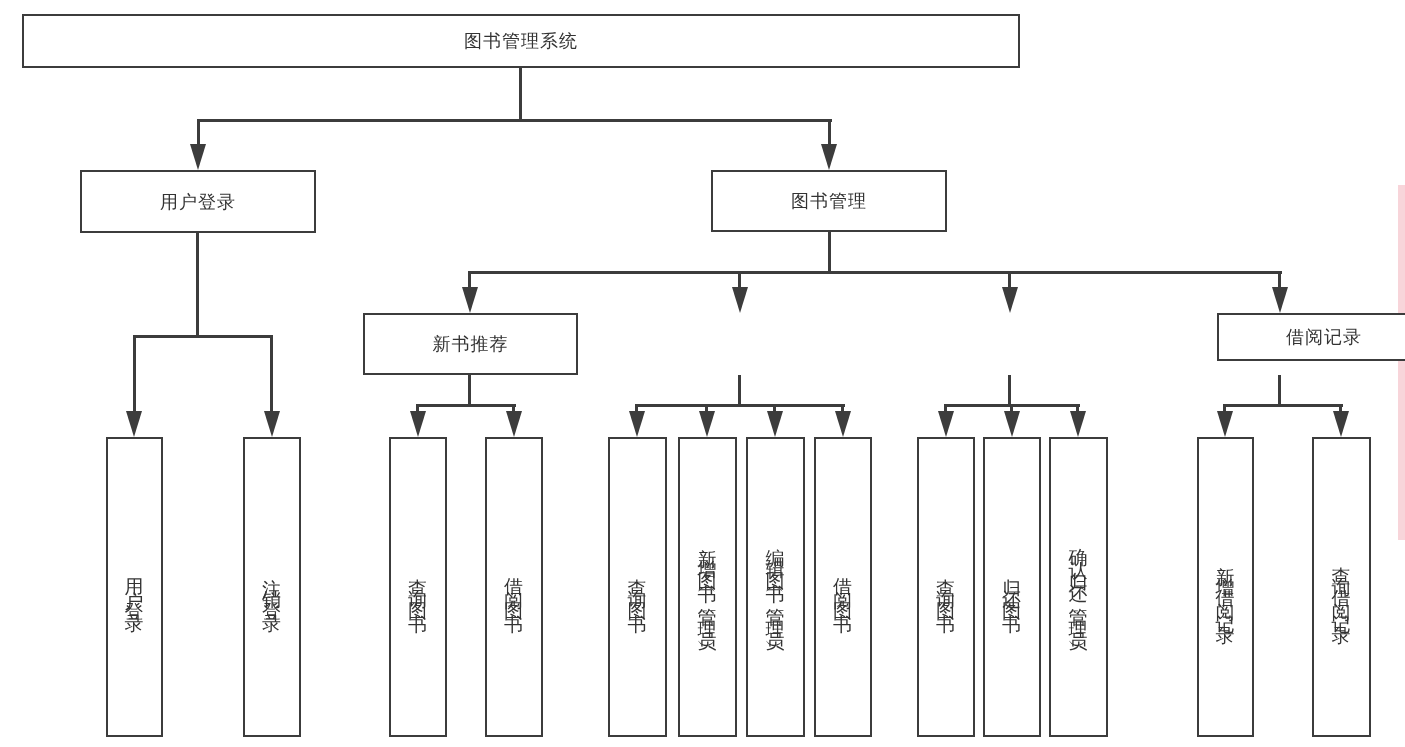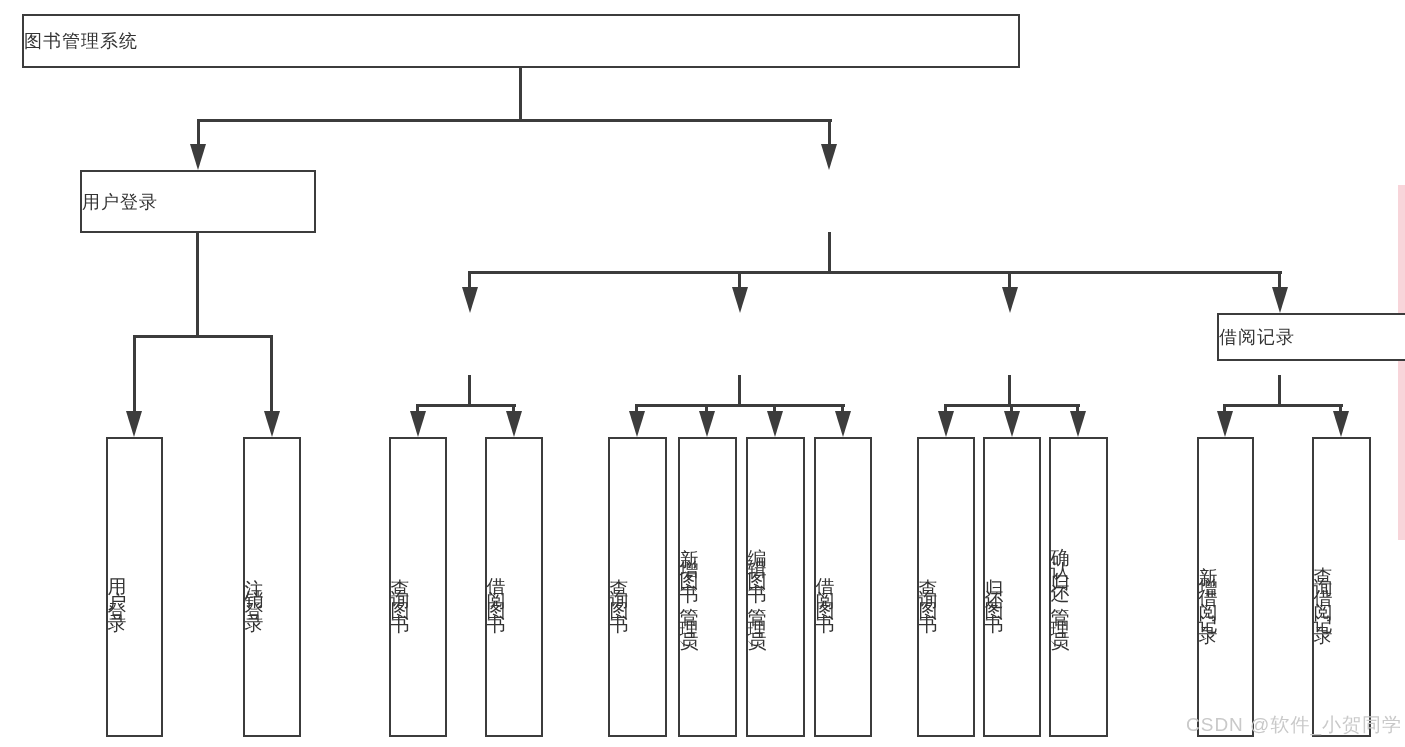--- a/index.html
+++ b/index.html
@@ -3,21 +3,21 @@
 <meta charset="utf-8">
 <style>
   html,body{margin:0;padding:0;background:#fff;}
   #canvas{
     position:relative;width:1405px;height:747px;background:#ffffff;overflow:hidden;
     font-family:"Liberation Sans",sans-serif;color:var(--text,#333333);
   }
   .box{
     position:absolute;box-sizing:border-box;background:#ffffff;
     border:2px solid var(--line,#3c3c3c);
-    display:flex;align-items:center;justify-content:flex-start;
+    display:flex;align-items:center;justify-content:center;
     z-index:2;
   }
   .hbox{font-size:18px;letter-spacing:1px;}
   .vbox .vtext{
     writing-mode:vertical-rl;text-orientation:mixed;
     font-size:19px;line-height:1;letter-spacing:12px;
   }
   .ln{position:absolute;background:var(--line,#3c3c3c);z-index:1;}
   .arrow{
     position:absolute;width:0;height:0;z-index:1;
@@ -45,39 +45,45 @@
   <div class="ln" style="left:519px;top:68px;width:3px;height:54px;"></div>
   <div class="ln" style="left:198px;top:119px;width:634px;height:3px;"></div>
   <div class="ln" style="left:197px;top:119px;width:3px;height:27px;"></div>
   <div class="ln" style="left:828px;top:119px;width:3px;height:27px;"></div>
   <div class="arrow" style="left:190px;top:144px;"></div>
   <div class="arrow" style="left:821px;top:144px;"></div>
 
   <div class="box hbox" style="left:80px;top:170px;width:236px;height:63px;">
     <span>用户登录</span>
   </div>
+  <div class="box hbox" style="left:711px;top:170px;width:236px;height:62px;">
+    <span>图书管理</span>
+  </div>
 
   <div class="ln" style="left:196px;top:233px;width:3px;height:104px;"></div>
   <div class="ln" style="left:133px;top:335px;width:140px;height:3px;"></div>
   <div class="ln" style="left:133px;top:335px;width:3px;height:78px;"></div>
   <div class="ln" style="left:270px;top:335px;width:3px;height:78px;"></div>
   <div class="arrow" style="left:126px;top:411px;"></div>
   <div class="arrow" style="left:264px;top:411px;"></div>
 
   <div class="ln" style="left:828px;top:232px;width:3px;height:42px;"></div>
   <div class="ln" style="left:469px;top:271px;width:813px;height:3px;"></div>
   <div class="ln" style="left:468px;top:271px;width:3px;height:18px;"></div>
   <div class="ln" style="left:738px;top:271px;width:3px;height:18px;"></div>
   <div class="ln" style="left:1008px;top:271px;width:3px;height:18px;"></div>
   <div class="ln" style="left:1278px;top:271px;width:3px;height:18px;"></div>
   <div class="arrow" style="left:462px;top:287px;"></div>
   <div class="arrow" style="left:732px;top:287px;"></div>
   <div class="arrow" style="left:1002px;top:287px;"></div>
   <div class="arrow" style="left:1272px;top:287px;"></div>
 
+  <div class="box hbox" style="left:363px;top:313px;width:215px;height:62px;">
+    <span>新书推荐</span>
+  </div>
   <div class="box hbox" style="left:1217px;top:313px;width:214px;height:48px;">
     <span>借阅记录</span>
   </div>
 
   <div class="ln" style="left:468px;top:375px;width:3px;height:32px;"></div>
   <div class="ln" style="left:417px;top:404px;width:99px;height:3px;"></div>
   <div class="ln" style="left:416px;top:404px;width:3px;height:10px;"></div>
   <div class="ln" style="left:512px;top:404px;width:3px;height:10px;"></div>
   <div class="arrow" style="left:410px;top:411px;"></div>
   <div class="arrow" style="left:506px;top:411px;"></div>
@@ -147,15 +153,14 @@
   </div>
 
   <div class="box vbox" style="left:1197px;top:437px;width:57px;height:300px;">
     <span class="vtext">新增借阅记录</span>
   </div>
   <div class="box vbox" style="left:1312px;top:437px;width:59px;height:300px;">
     <span class="vtext">查询借阅记录</span>
   </div>
 
   <div class="edge-strip"></div>
-  <div class="watermark">CSDN @软件_小贺同学</div>
 
 </div>
 
 </body></html>

